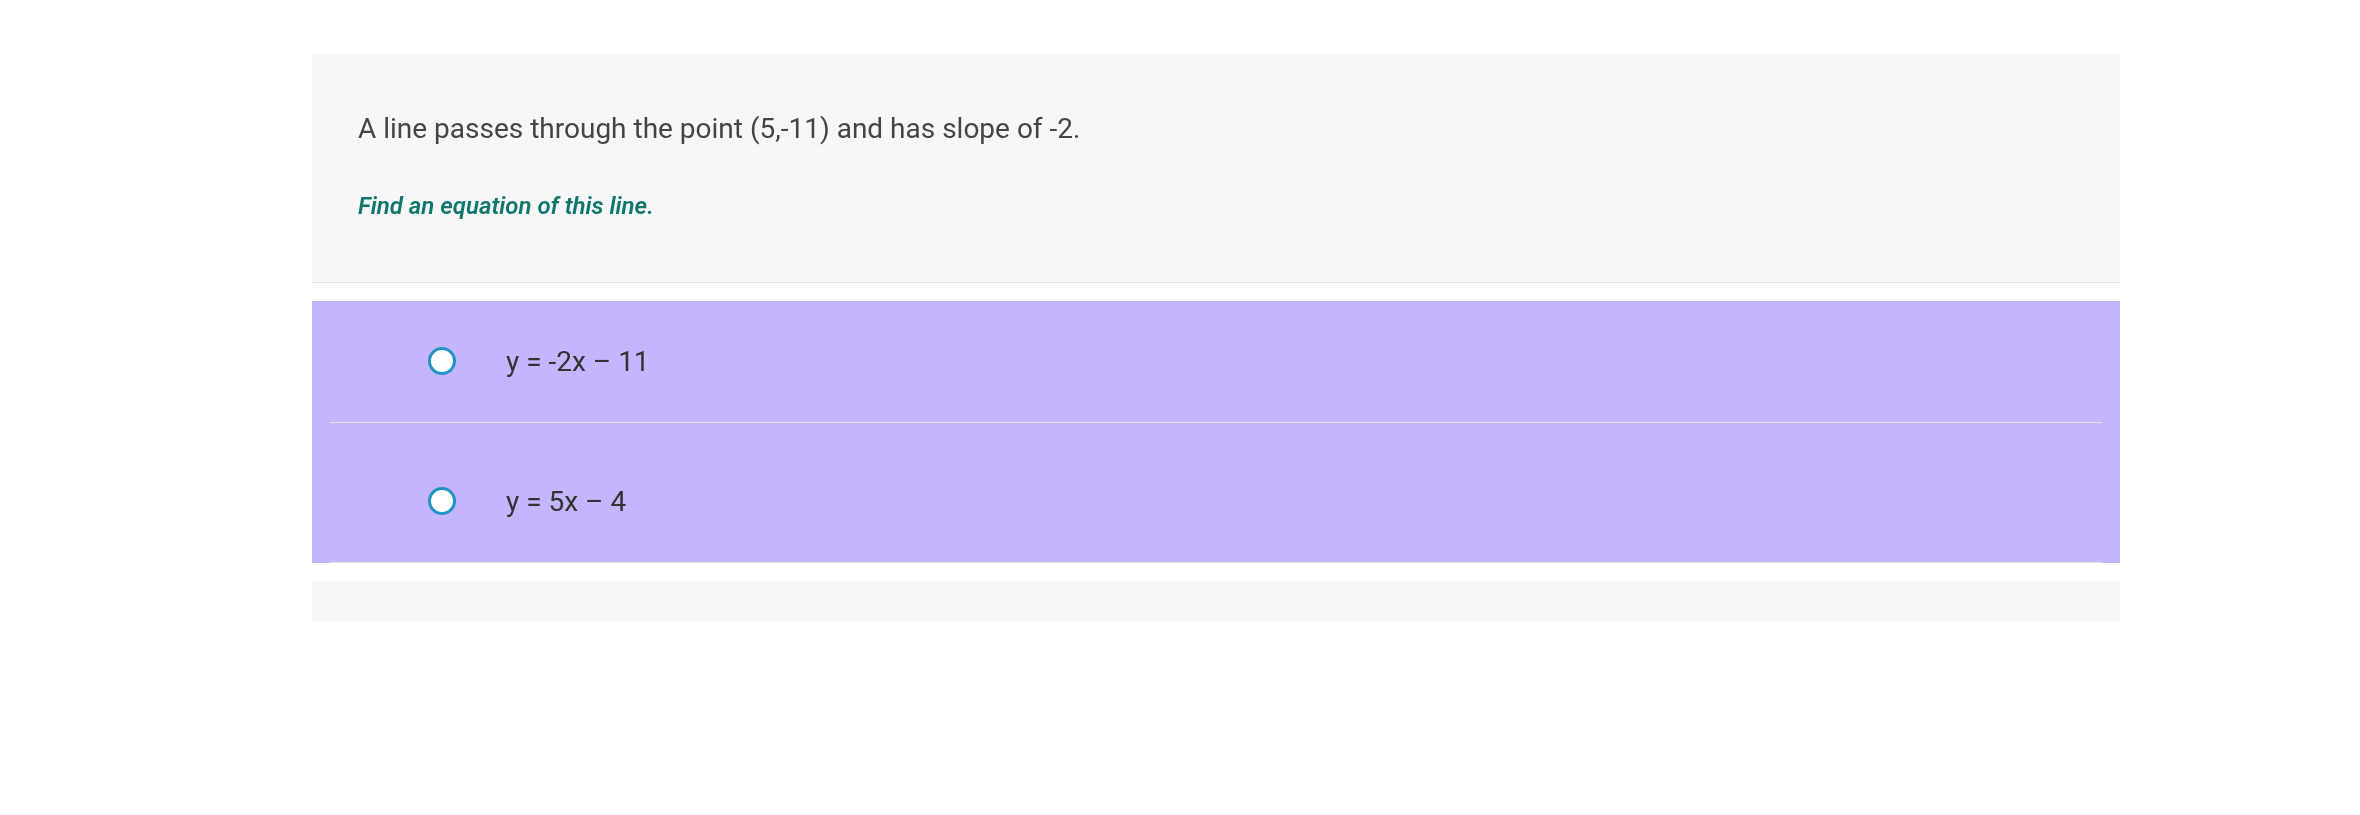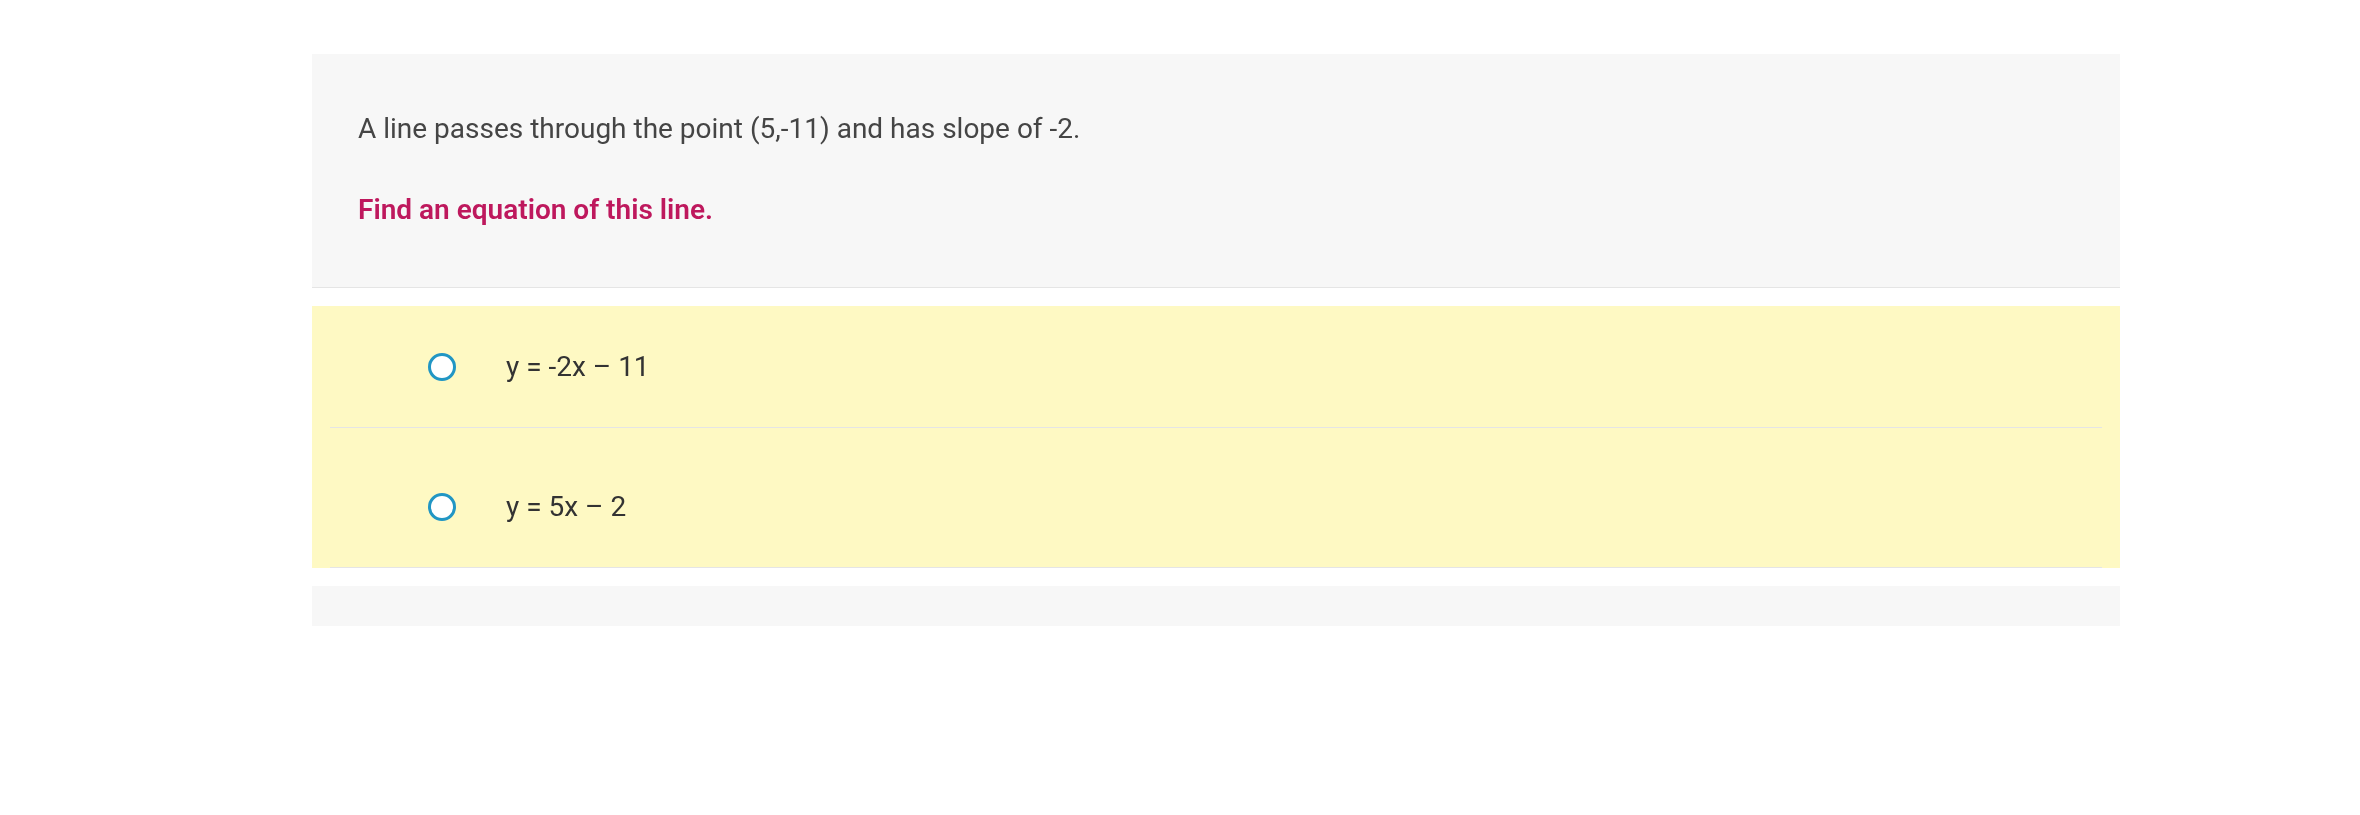--- a/index.html
+++ b/index.html
@@ -23,27 +23,28 @@
       border-bottom: 1px solid #e5e5e5;
     }
     .question-text {
       font-size: 28px;
       color: #454545;
       font-weight: 400;
       line-height: 1.5;
       margin-bottom: 40px;
     }
     .question-prompt {
-      font-size: 28px;
-      color: #be185d;
+      font-size: 24px;
+      color: #0f766e;
       font-weight: 600;
       line-height: 1.4;
+      font-style: italic;
     }
     .options {
-      background: #fef9c3;
+      background: #c4b5fd;
     }
     .option-row {
       display: flex;
       align-items: center;
       padding: 26px 0 26px 80px;
       border-bottom: 1px solid #e5e5e5;
       cursor: pointer;
     }
     .option-row:last-child {
       border-bottom: 1px solid #e5e5e5;
@@ -75,17 +76,17 @@
     <p class="question-text">A line passes through the point (5,-11) and has slope of -2.</p>
     <p class="question-prompt">Find an equation of this line.</p>
   </div>
   <div class="options">
     <div class="option-row">
       <div class="radio-circle"></div>
       <span class="option-label">y = -2x – 11</span>
     </div>
     <div class="option-row">
       <div class="radio-circle"></div>
-      <span class="option-label">y = 5x – 2</span>
+      <span class="option-label">y = 5x – 4</span>
     </div>
   </div>
   <div class="footer-bar"></div>
 </div>
 
 </body></html>

